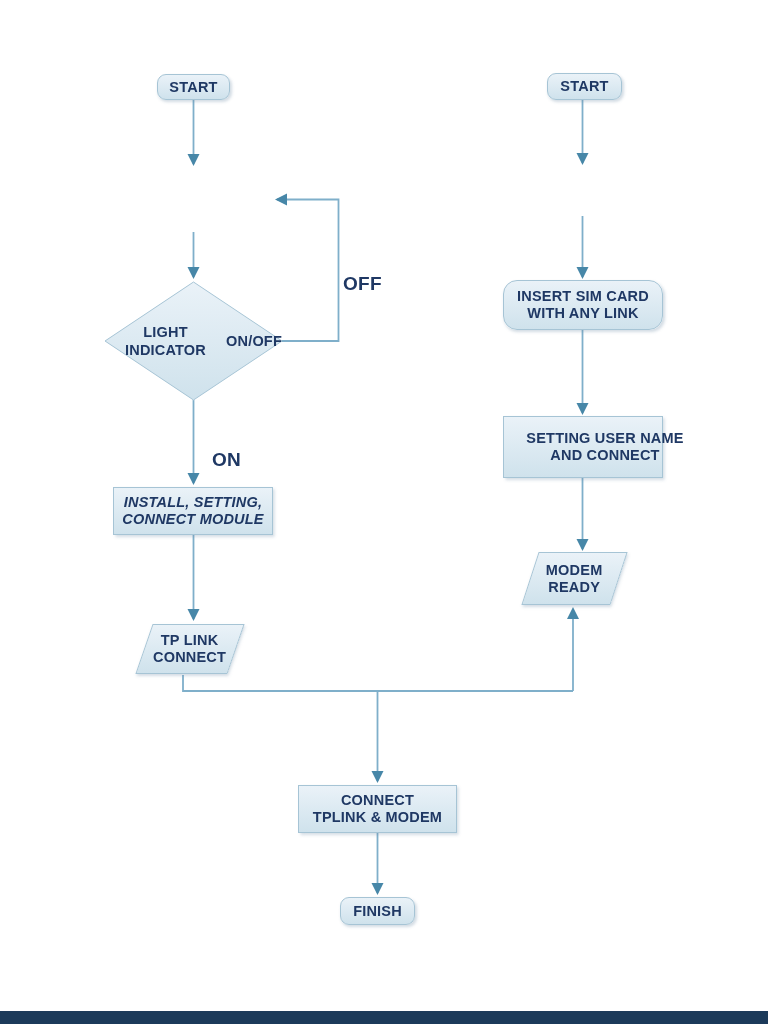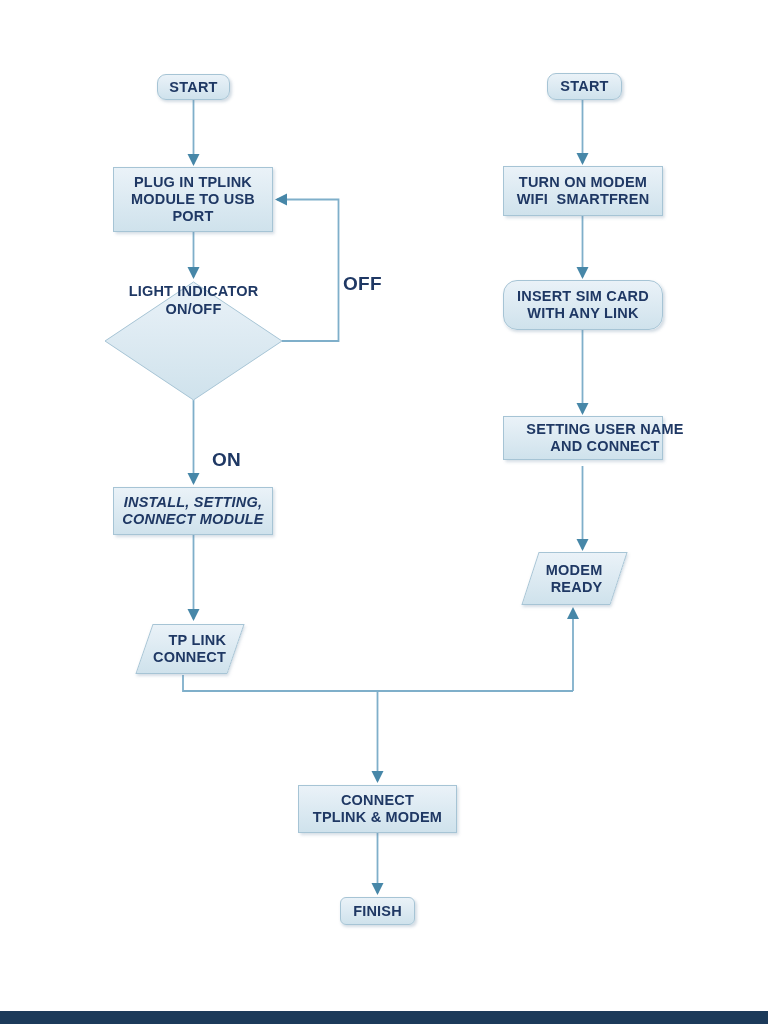--- a/index.html
+++ b/index.html
@@ -41,33 +41,33 @@
     background: linear-gradient(180deg, var(--node-fill-top, #eaf2f8) 0%, var(--node-fill-bottom, #cfe2ec) 100%);
     border: 1px solid var(--node-border, #a6c4d5);
     color: var(--text, #1f3864);
     font-weight: 700;
     font-size: 14.5px;
     line-height: 17px;
     letter-spacing: 0.2px;
     text-align: center;
     box-shadow: 1.5px 2px 3px rgba(110, 140, 165, 0.3);
   }
-  .node .line { display: block; white-space: pre; text-align: right; }
+  .node .line { display: block; white-space: pre; }
   .rounded { border-radius: 9px; }
   .para19 { transform: skewX(-19deg); }
   .para19 .unskew { transform: skewX(19deg); }
   .para18 { transform: skewX(-18deg); }
   .para18 .unskew { transform: skewX(18deg); }
   .diamond-text {
     position: absolute;
     background: none;
     border: none;
     box-shadow: none;
     display: flex;
-    flex-direction: column;
+    flex-direction: row;
     align-items: center;
     justify-content: flex-start;
     color: var(--text, #1f3864);
     font-weight: 700;
     font-size: 14.5px;
     line-height: 18px;
     letter-spacing: 0.2px;
     text-align: center;
   }
   .edge-label {
@@ -118,25 +118,20 @@
     <path class="connector" d="M377.5 691 L377.5 781" marker-end="url(#arrowhead)"></path>
     <path class="connector" d="M377.5 833 L377.5 893" marker-end="url(#arrowhead)"></path>
 
     <polygon class="diamond-shape" points="193.5,282 282,341 193.5,400 105,341"></polygon>
   </svg>
 
   <div class="node rounded" style="left:157px; top:74px; width:73px; height:26px;">
     <span class="line">START</span>
   </div>
 
-  <div class="node" style="left:113px; top:167px; width:160px; height:65px;">
-    <span class="line">PLUG IN TPLINK</span>
-    <span class="line">MODULE TO USB</span>
-    <span class="line">PORT</span>
-  </div>
 
   <div class="diamond-text" style="left:105px; top:282px; width:177px; height:118px;">
     <span class="line">LIGHT INDICATOR</span>
     <span class="line">ON/OFF</span>
   </div>
 
   <div class="node" style="left:113px; top:487px; width:160px; height:48px;font-style:italic;">
     <span class="line">INSTALL, SETTING,</span>
     <span class="line">CONNECT MODULE</span>
   </div>
@@ -145,48 +140,44 @@
     <span class="unskew">
       <span class="line">TP LINK</span>
       <span class="line">CONNECT</span>
     </span>
   </div>
 
   <div class="node rounded" style="left:547px; top:73px; width:75px; height:27px;">
     <span class="line">START</span>
   </div>
 
-  <div class="node" style="left:503px; top:166px; width:160px; height:50px;">
-    <span class="line">TURN ON MODEM</span>
-    <span class="line">WIFI  SMARTFREN</span>
-  </div>
 
   <div class="node" style="left:503px; top:280px; width:160px; height:50px;border-radius:14px;">
     <span class="line">INSERT SIM CARD</span>
     <span class="line">WITH ANY LINK</span>
   </div>
 
-  <div class="node" style="left:503px; top:416px; width:160px; height:44px;padding-left:44px;">
+  <div class="node" style="left:503px; top:416px; width:160px; height:62px;padding-left:44px;">
     <span class="line">SETTING USER NAME</span>
     <span class="line">AND CONNECT</span>
   </div>
 
   <div class="node para18" style="left:530px; top:552px; width:89px; height:53px;">
     <span class="unskew">
       <span class="line">MODEM</span>
       <span class="line">READY</span>
     </span>
   </div>
 
   <div class="node" style="left:298px; top:785px; width:159px; height:48px;">
     <span class="line">CONNECT</span>
     <span class="line">TPLINK &amp; MODEM</span>
   </div>
 
-  <div class="node rounded" style="left:340px; top:897px; width:75px; height:28px;border-radius:6px;">
+  <div class="node rounded" style="left:340px; top:897px; width:75px; height:28px;">
     <span class="line">FINISH</span>
   </div>
 
   <div class="edge-label" style="left:343px; top:241px;">OFF</div>
   <div class="edge-label" style="left:212px; top:417px;">ON</div>
 
   <div class="footer-bar"></div>
 </div>
 
 </body></html>

